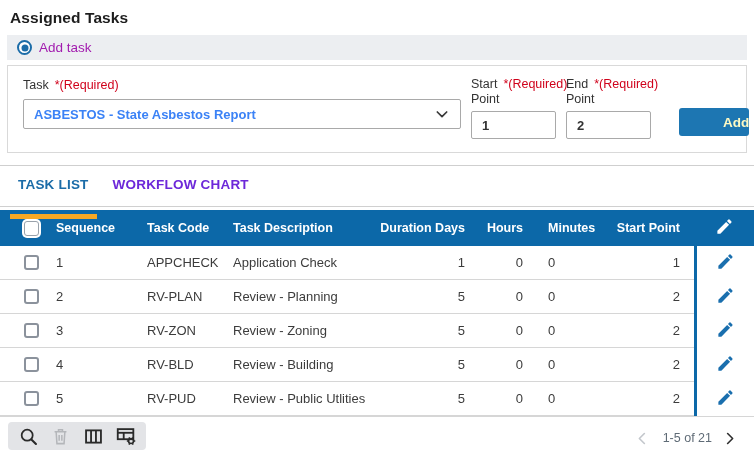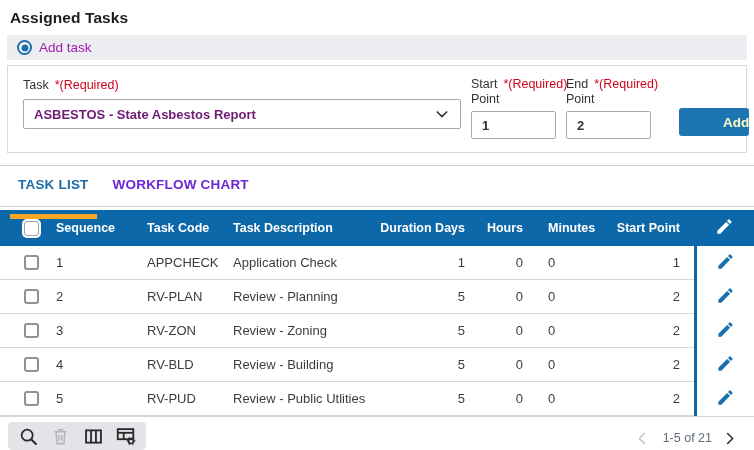--- a/index.html
+++ b/index.html
@@ -33,21 +33,21 @@
     height:88px; display:flex; padding:9px 8px 0 15px;
   }
   .field-label { font-size:12.5px; color:#333; line-height:15px; }
   .req { color:#d0021b; margin-left:6px; }
   .task-col { width:448px; margin-right:10px; }
   .task-col .field-label { margin:3px 0 6px 0; }
   .select-box {
     width:438px; height:30px; border:1px solid #a9a9a9; border-radius:2px;
     display:flex; align-items:center; padding:0 10px; cursor:pointer; background:#fff;
   }
-  .select-text { flex:1; font-size:13px; font-weight:600; color:#701a75; white-space:nowrap; overflow:hidden; }
+  .select-text { flex:1; font-size:13px; font-weight:600; color:#3b82f6; white-space:nowrap; overflow:hidden; }
   .select-box svg { flex:0 0 auto; }
   .pt-col { width:85px; margin-right:10px; }
   .pt-label { height:32px; margin-top:2px; white-space:nowrap; }
   .pt-input {
     width:85px; height:28px; border:1px solid #a9a9a9; border-radius:2px;
     font-family:inherit; font-size:13px; font-weight:600; color:#333; padding:0 10px;
     margin-top:2px;
   }
   .add-btn {
     margin:33px 0 0 18px; width:72px; height:28px; background:#1d76b2; color:#fef9c3;

